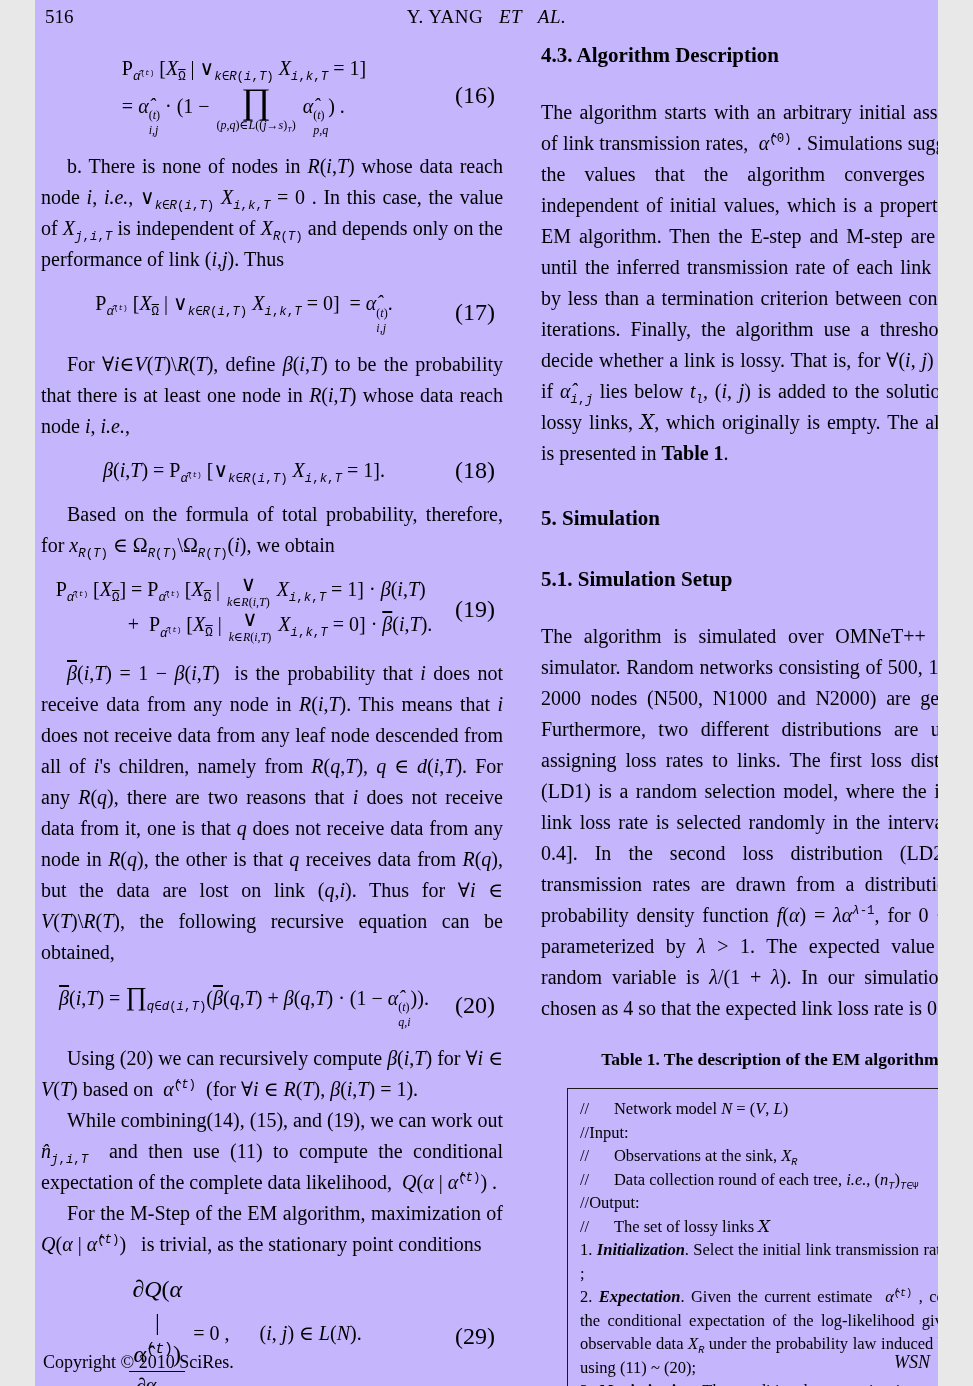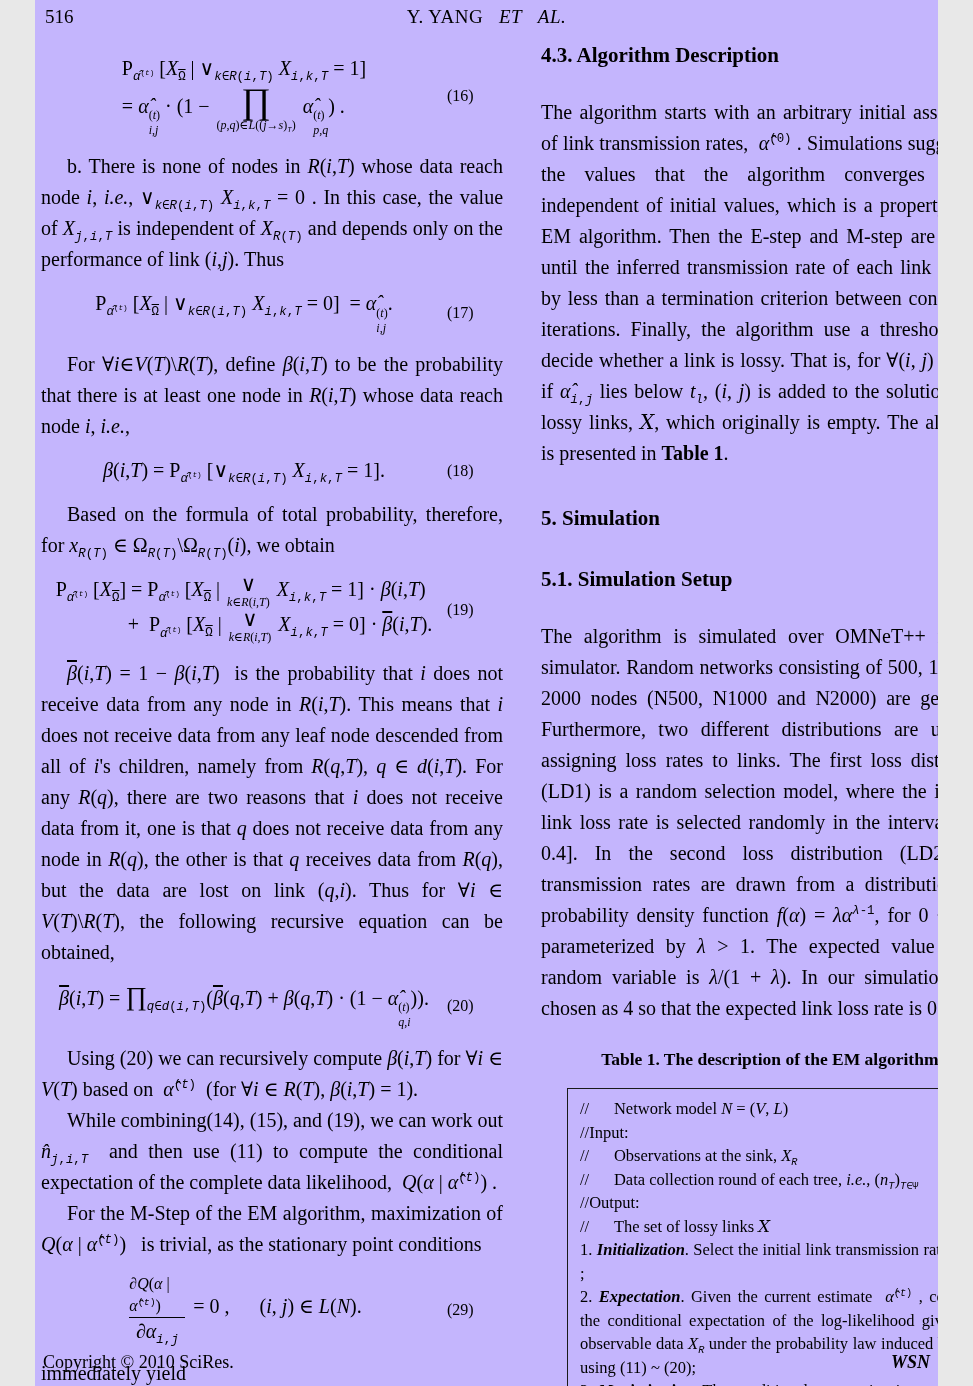--- a/index.html
+++ b/index.html
@@ -10,21 +10,21 @@
   .running-header{position:absolute;top:6px;left:0;width:100%;height:26px;font-size:19px;}
   .page-number{position:absolute;left:10px;top:0;}
   .running-title{position:absolute;left:0;top:0;width:100%;text-align:center;letter-spacing:0.5px;}
   .col{position:absolute;top:40px;width:462px;font-size:20px;line-height:31px;text-align:justify;}
   .col-left{left:6px;}
   .col-right{left:506px;}
   p.body{margin:0;}
   p.indent{text-indent:26px;}
   .eq{display:flex;align-items:center;margin:13px 0;}
   .eq .body{flex:1;text-align:center;}
-  .eq .num{width:56px;text-align:left;font-size:16px;}
+  .eq .num{width:56px;text-align:center;font-size:24px;}
   .stack2{display:inline-block;text-align:left;}
   .stack2 .ln{display:block;}
   .eq19 .ln2{padding-left:72px;}
   sub,sup{font-size:0.62em;line-height:0;font-family:Liberation Mono, monospace;}
   .ov{text-decoration:overline;}
   .ss{display:inline-flex;flex-direction:column;vertical-align:-0.55em;font-size:0.6em;line-height:1.25;text-align:left;}
   .ss .t,.ss .b{display:block;}
   .lim{display:inline-flex;flex-direction:column;align-items:center;vertical-align:middle;line-height:1;margin:0 2px;}
   .lim .op{font-size:1.8em;line-height:0.95;}
   .lim .op2{font-size:1.05em;line-height:1;}
@@ -37,21 +37,21 @@
   h2.sec-mid{margin:34px 0 26px 0;}
   h2.sub-mid{margin:30px 0 26px 0;}
   .tbl-caption{font-weight:bold;font-size:17.5px;text-align:center;margin:24px 0 18px 0;line-height:22px;}
   .tbl-box{
     border:1.5px solid #1a1a1a;margin-left:26px;width:432px;box-sizing:border-box;
     padding:8px 12px 16px 12px;font-size:16.5px;line-height:23.5px;text-align:justify;
   }
   .tbl-line{margin:0;}
   .footer{position:absolute;left:0;top:1352px;width:100%;font-size:18px;}
   .footer-left{position:absolute;left:8px;top:0;}
-  .footer-right{position:absolute;right:8px;top:0;font-weight:bold;font-style:italic;}
+  .footer-right{position:absolute;right:8px;top:0;font-weight:normal;font-style:italic;}
 </style>
 </head>
 <body>
 
 <div class="page">
 
   <div class="running-header">
     <span class="page-number">516</span>
     <span class="running-title">Y. YANG&nbsp;&nbsp;&nbsp;<i>ET&nbsp;&nbsp;&nbsp;AL.</i></span>
   </div>

